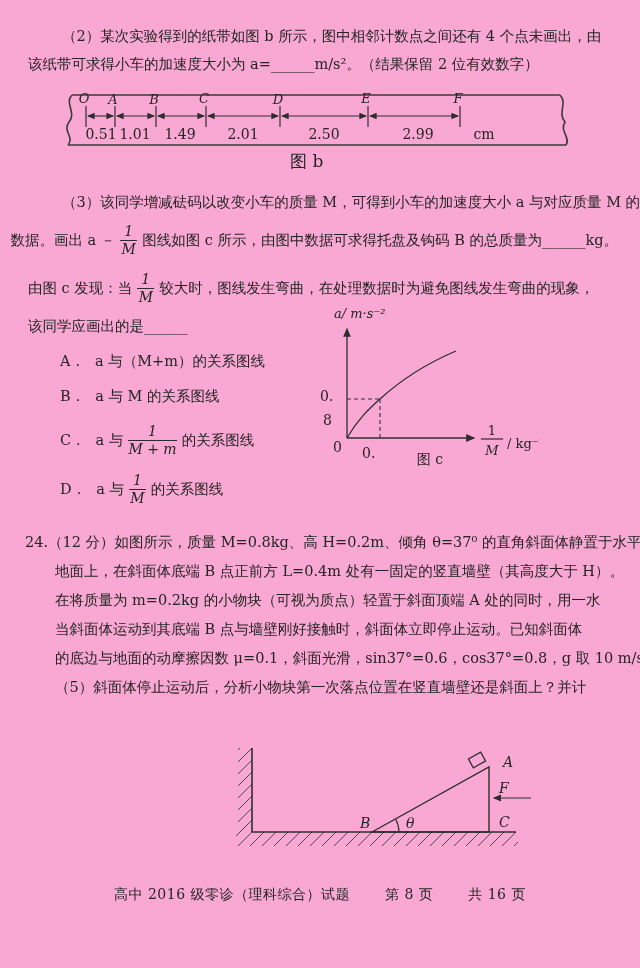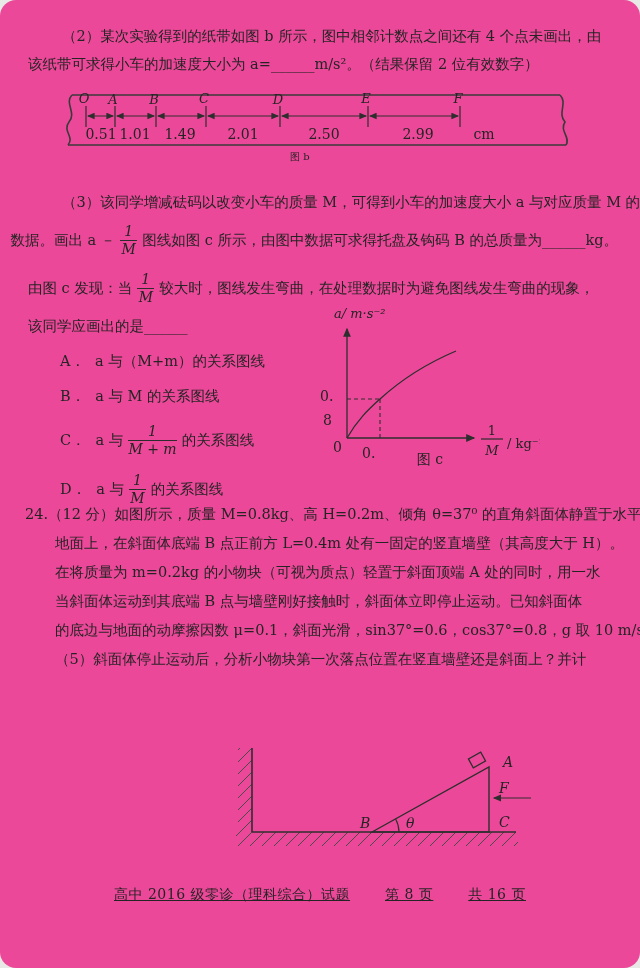--- a/index.html
+++ b/index.html
@@ -1,42 +1,41 @@
 <!DOCTYPE html>
 <html><head>
 <meta charset="utf-8">
 <style>
   html,body{margin:0;padding:0;}
   body{background:#e8e8e6;}
   .page{
     position:relative;
     width:640px;height:968px;
     margin:0 auto;
-    background:#ec4899;
+    background:#f9a8d4;
     color:#242424;
     font-family:"DejaVu Serif","Liberation Serif",serif;
     font-size:14.5px;
     overflow:hidden;
-    border-radius:16px;
   }
   .abs{position:absolute;}
   .tline{line-height:28px;white-space:nowrap;}
   .q24line{line-height:29px;white-space:nowrap;}
   .indent1{padding-left:34px;}
   .indent2{padding-left:30px;}
   .flexline{display:flex;align-items:center;white-space:nowrap;}
   .frac{display:inline-block;text-align:center;vertical-align:middle;
         font-style:italic;line-height:1.05;margin:0 5px;font-size:14px;}
   .frac .num{display:block;padding:0 4px 1px;border-bottom:1.2px solid #2c2c2c;}
   .frac .den{display:block;padding-top:1px;}
   .option{display:flex;align-items:center;white-space:nowrap;}
   .opt-label{margin-right:10px;}
-  .caption{font-size:10px;}
+  .caption{font-size:17px;}
   .footer{width:100%;text-align:center;font-size:14px;letter-spacing:.5px;}
-  .footer span{margin:0 15px;text-decoration:underline;}
+  .footer span{margin:0 15px;}
   svg text{font-family:"DejaVu Serif","Liberation Serif",serif;fill:#242424;}
 </style>
 </head>
 <body>
 
 <div class="page">
 
   <div class="abs" style="left:28px;top:22px;width:586px;">
     <div class="tline indent1">（2）某次实验得到的纸带如图 b 所示，图中相邻计数点之间还有 4 个点未画出，由</div>
     <div class="tline">该纸带可求得小车的加速度大小为 a=______m/s²。（结果保留 2 位有效数字）</div>
@@ -164,21 +163,21 @@
     <text x="52" y="160" font-size="14">0.</text>
     <g>
       <text x="182" y="137" font-size="13" text-anchor="middle">1</text>
       <line x1="171" y1="141" x2="193" y2="141" stroke="#2e2e2e" stroke-width="1.2"></line>
       <text x="182" y="157" font-size="13" font-style="italic" text-anchor="middle">M</text>
       <text x="197" y="150" font-size="13">/ kg⁻¹</text>
     </g>
     <text x="120" y="166" font-size="14" text-anchor="middle">图 c</text>
   </svg>
 
-  <div class="abs" style="left:25px;top:500px;width:592px;">
+  <div class="abs" style="left:25px;top:528px;width:592px;">
     <div class="q24line">24.（12 分）如图所示，质量 M=0.8kg、高 H=0.2m、倾角 θ=37⁰ 的直角斜面体静置于水平</div>
     <div class="q24line indent2">地面上，在斜面体底端 B 点正前方 L=0.4m 处有一固定的竖直墙壁（其高度大于 H）。</div>
     <div class="q24line indent2">在将质量为 m=0.2kg 的小物块（可视为质点）轻置于斜面顶端 A 处的同时，用一水</div>
     <div class="q24line indent2">当斜面体运动到其底端 B 点与墙壁刚好接触时，斜面体立即停止运动。已知斜面体</div>
     <div class="q24line indent2">的底边与地面的动摩擦因数 μ=0.1，斜面光滑，sin37°=0.6，cos37°=0.8，g 取 10 m/s²。</div>
     <div class="q24line indent2">（5）斜面体停止运动后，分析小物块第一次落点位置在竖直墙壁还是斜面上？并计</div>
   </div>
 
   <svg class="abs" style="left:224px;top:740px;" width="336" height="124" viewBox="0 0 336 124">
     <defs>

